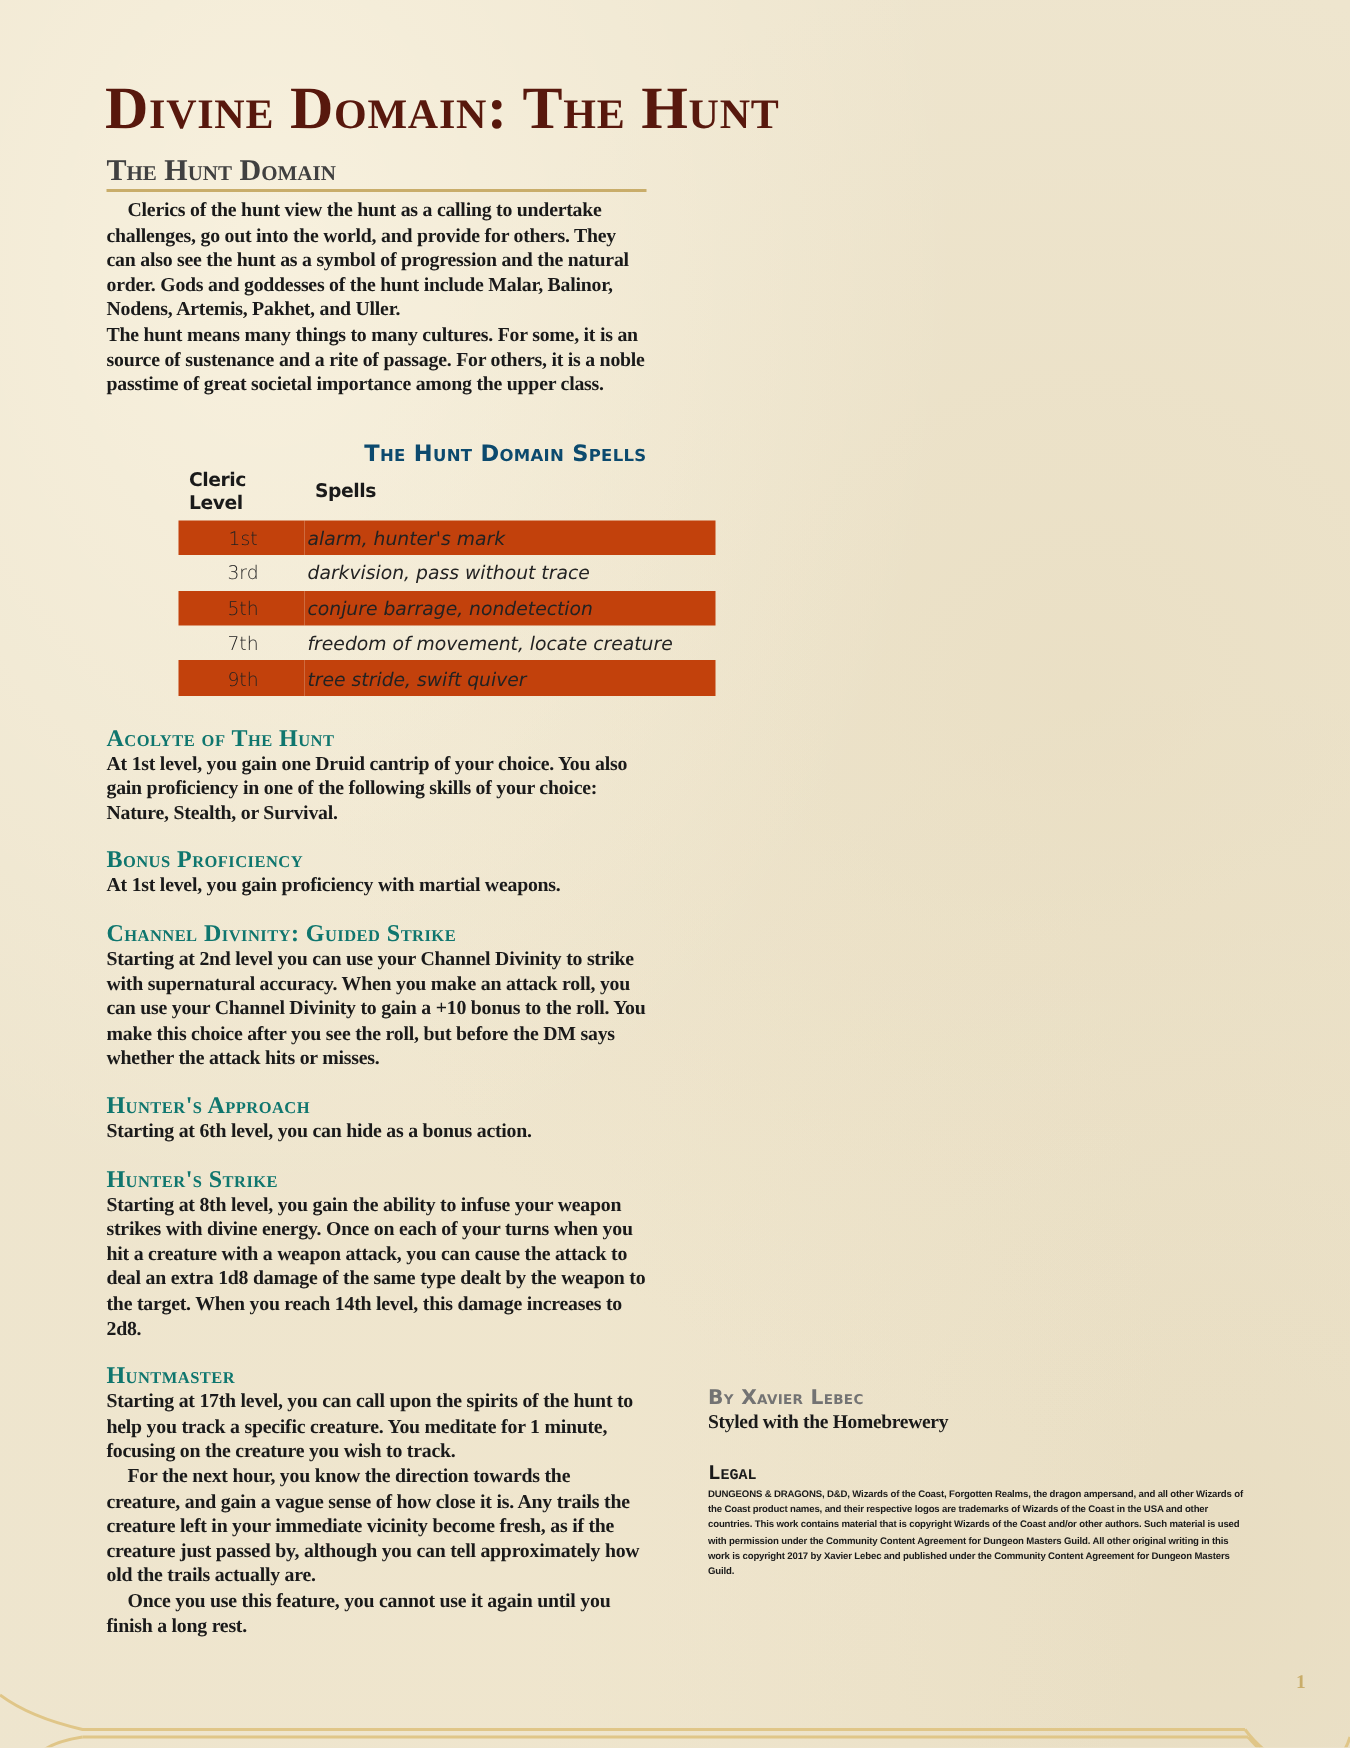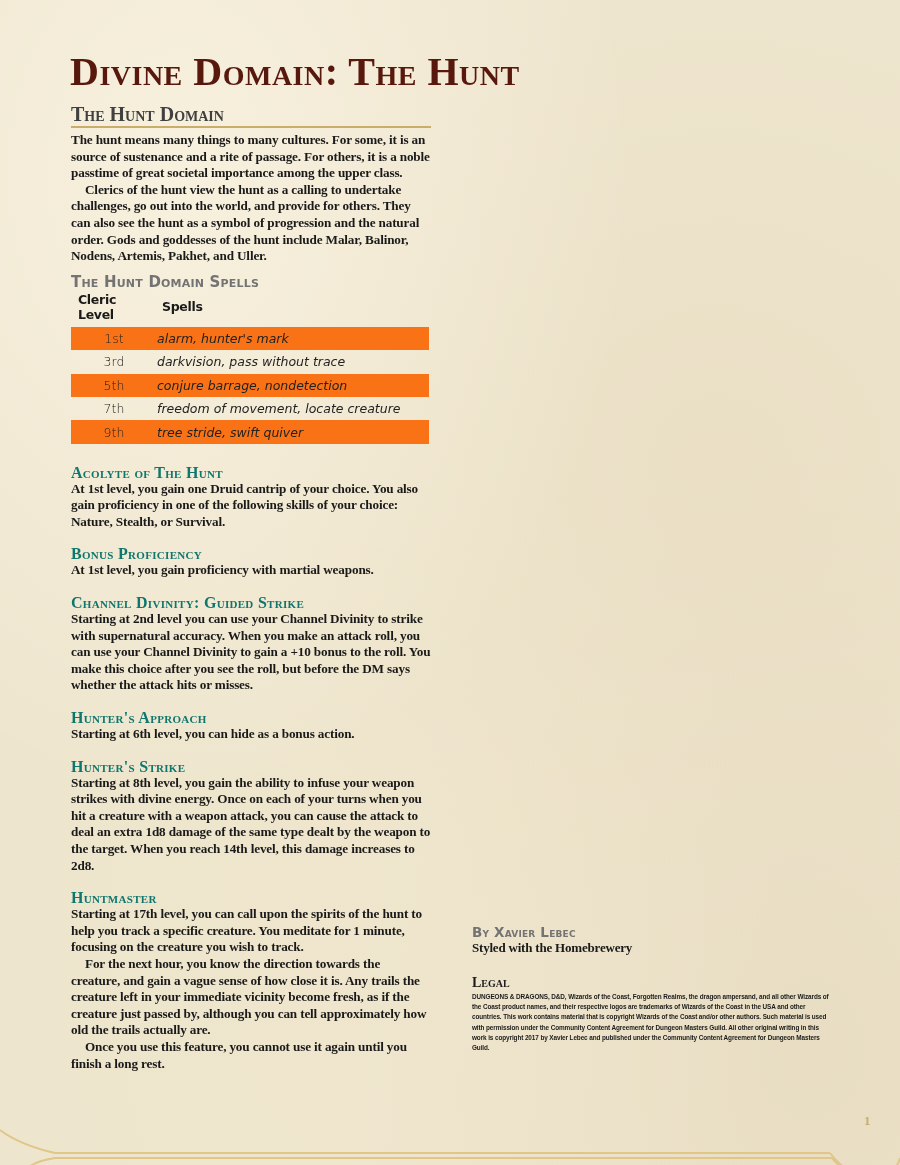--- a/index.html
+++ b/index.html
@@ -45,45 +45,47 @@
       font-weight: bold;
       color: #1a1a1a;
       letter-spacing: -0.15px;
     }
     p.indent { text-indent: 14px; }
     .h4-table {
       font-family: "DejaVu Sans", sans-serif;
       font-variant: small-caps;
       font-weight: bold;
       font-size: 15px;
-      color: #737373;
-      margin-top: 9px;
+      color: #0c4a6e;
+      margin-top: 29px;
       line-height: 17px;
       letter-spacing: 0.2px;
+      text-align: right;
     }
     table.spells {
       width: 358px;
       border-collapse: collapse;
       font-family: "DejaVu Sans", sans-serif;
       font-size: 12.5px;
       margin-top: 1px;
+      margin-left: 48px;
     }
     table.spells th {
       text-align: left;
       font-weight: bold;
       font-size: 12.5px;
       padding: 0 0 5px 7px;
       height: 19px;
       letter-spacing: -0.3px;
     }
     table.spells th.lvl { width: 84px; }
     table.spells td { height: 23.4px; padding: 0; font-weight: 300; color: #222; }
     table.spells td.lvl { text-align: center; padding-left: 2px; }
     table.spells td.sp { font-style: italic; padding-left: 2px; }
-    table.spells tr.odd td { background: #f97316; }
+    table.spells tr.odd td { background: #c2410c; }
 
     .h3 {
       font-family: "Liberation Serif", serif;
       font-variant: small-caps;
       font-weight: bold;
       font-size: 16px;
       color: #0f766e;
       line-height: 17px;
       margin-top: 15px;
       letter-spacing: 0.3px;
@@ -95,21 +97,21 @@
       font-family: "DejaVu Sans", sans-serif;
       font-variant: small-caps;
       font-weight: bold;
       font-size: 13.5px;
       color: #737373;
       line-height: 16px;
       letter-spacing: 0.2px;
     }
     .styled { font-size: 13px; font-weight: bold; line-height: 15px; letter-spacing: -0.2px; }
     .legal-h {
-      font-family: Liberation Serif, serif;
+      font-family: Liberation Mono, monospace;
       font-variant: small-caps;
       font-weight: bold;
       font-size: 14px;
       margin-top: 20px;
       line-height: 16px;
     }
     .legal-text {
       font-family: "Liberation Sans", sans-serif;
       font-size: 6.4px;
       font-weight: bold;
@@ -128,22 +130,22 @@
   </style>
 </head>
 <body>
 
 <div class="page">
 
   <h1 class="title">Divine Domain: The Hunt</h1>
 
   <div class="col">
     <h2 class="h2">The Hunt Domain</h2>
+    <p class="body indent">Clerics of the hunt view the hunt as a calling to undertake challenges, go out into the world, and provide for others. They can also see the hunt as a symbol of progression and the natural order. Gods and goddesses of the hunt include Malar, Balinor, Nodens, Artemis, Pakhet, and Uller.</p>
     <p class="body">The hunt means many things to many cultures. For some, it is an source of sustenance and a rite of passage. For others, it is a noble passtime of great societal importance among the upper class.</p>
-    <p class="body indent">Clerics of the hunt view the hunt as a calling to undertake challenges, go out into the world, and provide for others. They can also see the hunt as a symbol of progression and the natural order. Gods and goddesses of the hunt include Malar, Balinor, Nodens, Artemis, Pakhet, and Uller.</p>
 
     <div class="h4-table">The Hunt Domain Spells</div>
     <table class="spells">
       <thead>
         <tr>
           <th class="lvl">Cleric Level</th>
           <th>Spells</th>
         </tr>
       </thead>
       <tbody>

